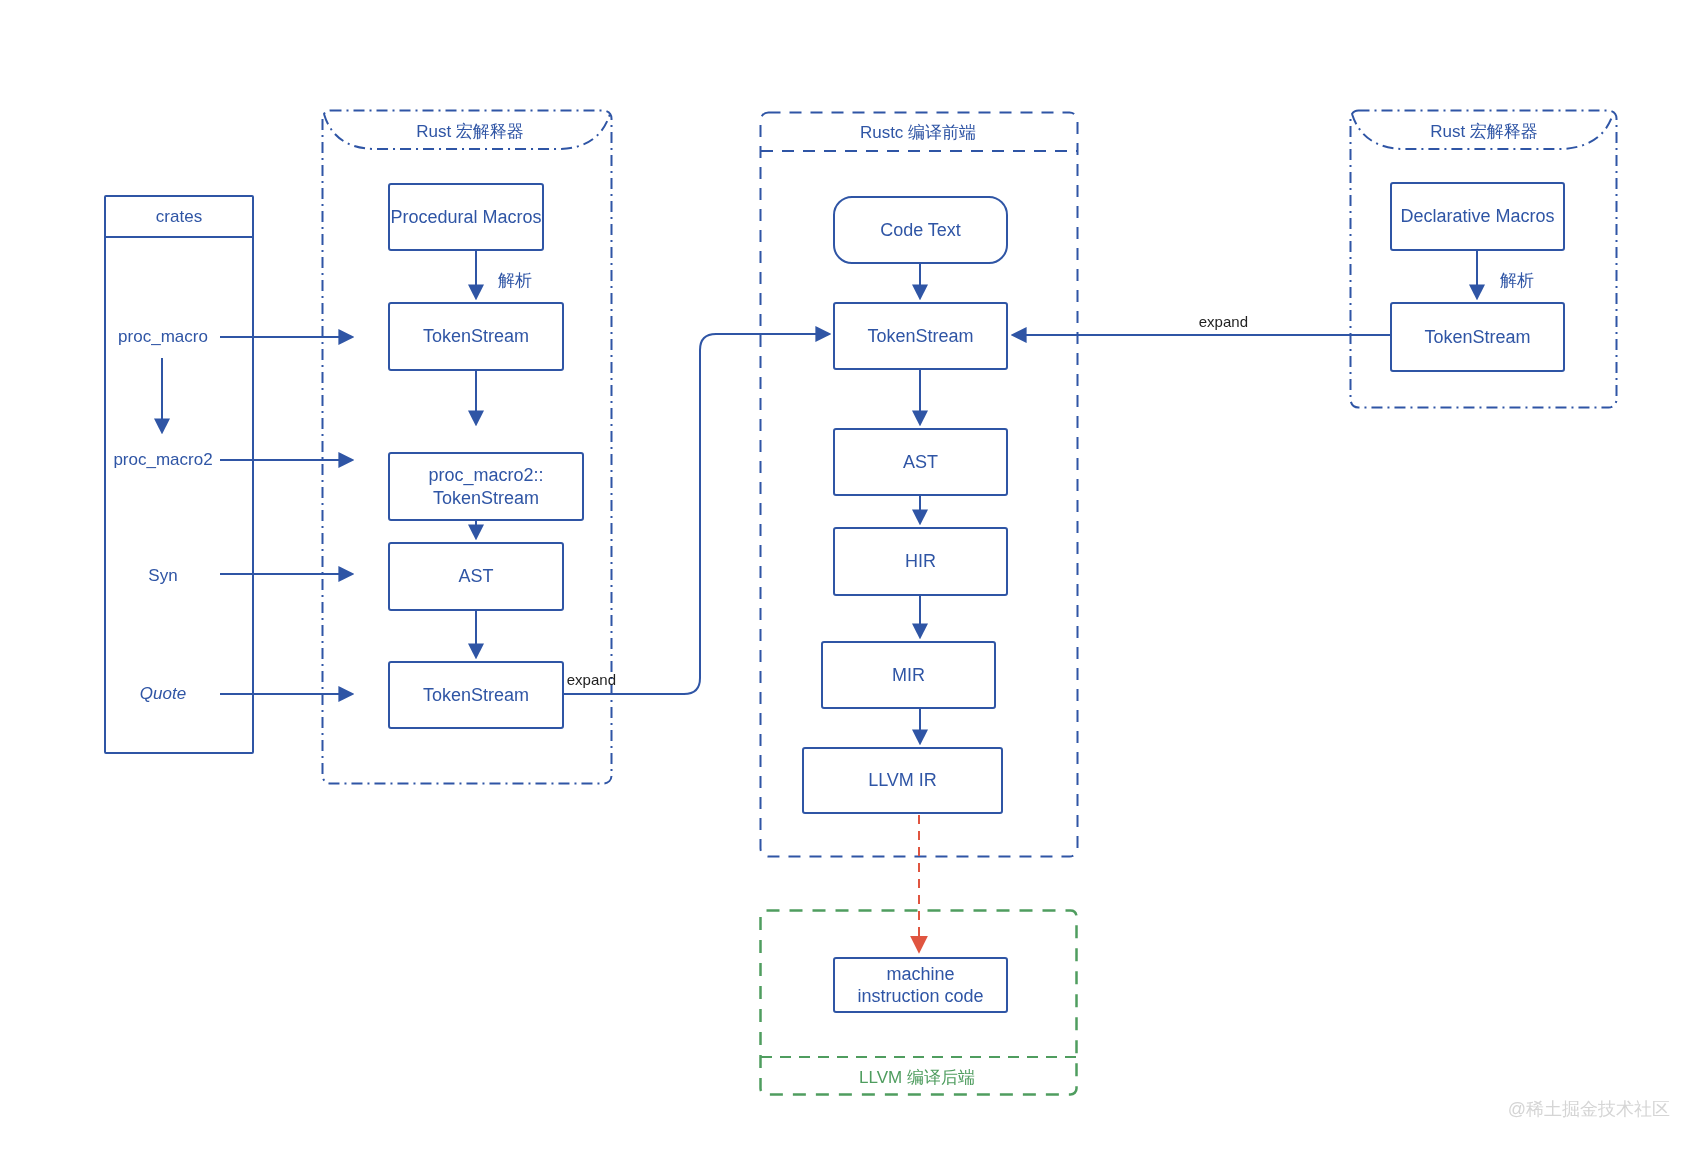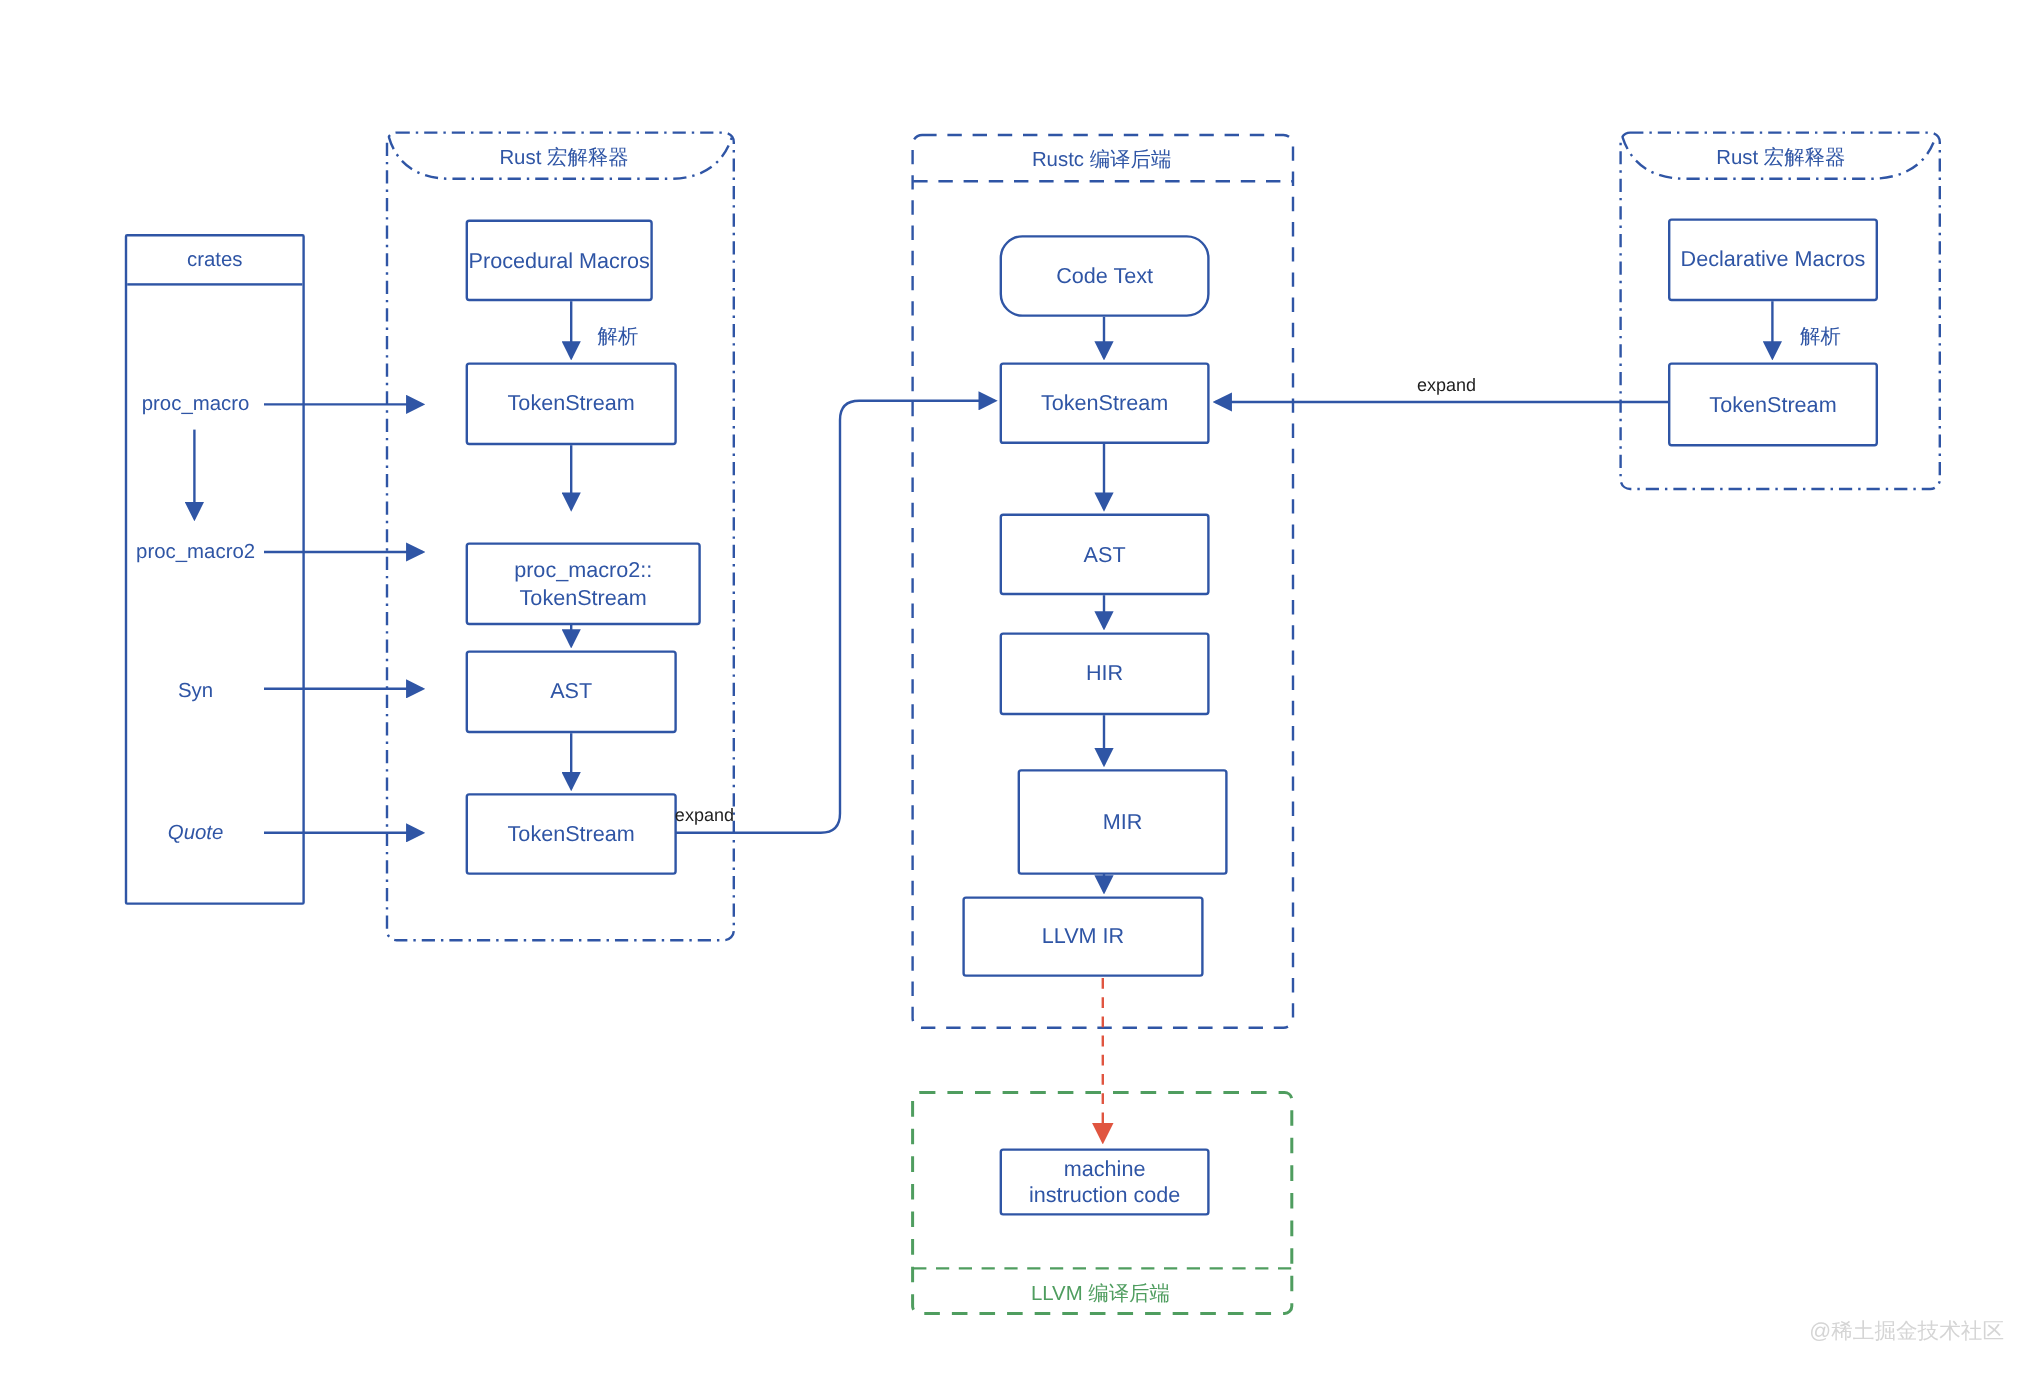--- a/index.html
+++ b/index.html
@@ -27,21 +27,21 @@
   }
   #box-pm   {left:388px; top:183px; width:156px; height:68px;}
   #box-lts1 {left:388px; top:302px; width:176px; height:69px;}
   #box-lpm2 {left:388px; top:452px; width:196px; height:69px;}
   #box-last {left:388px; top:542px; width:176px; height:69px;}
   #box-lts2 {left:388px; top:661px; width:176px; height:68px;}
   #box-ct   {left:833px; top:196px; width:175px; height:68px;border-radius:19px;}
   #box-mts  {left:833px; top:302px; width:175px; height:68px;}
   #box-mast {left:833px; top:428px; width:175px; height:68px;}
   #box-hir  {left:833px; top:527px; width:175px; height:69px;}
-  #box-mir  {left:848px; top:641px; width:175px; height:88px;}
+  #box-mir  {left:821px; top:641px; width:175px; height:68px;}
   #box-llvm {left:802px; top:747px; width:201px; height:67px;}
   #box-mic  {left:833px; top:957px; width:175px; height:56px;text-align:center;}
   #box-dm   {left:1390px; top:182px; width:175px; height:69px;}
   #box-rts  {left:1390px; top:302px; width:175px; height:70px;}
 
   #crates{
     position:absolute; z-index:1; box-sizing:border-box;
     left:88px; top:195px; width:150px; height:559px;
     border:2px solid var(--blue); border-radius:2px; background:transparent;margin-left:16px;
   }
@@ -61,21 +61,21 @@
     color:var(--blue); font-size:17px;
   }
   #title-left {left:360px;  top:120px;}
   #title-mid  {left:808px;  top:121px;}
   #title-right{left:1374px; top:120px;}
   #title-green{left:807px; top:1066px; color:var(--green);}
 
   .small-label{position:absolute; z-index:3; font-size:17px; color:var(--blue);}
   #parse-left {left:498px;  top:269px;}
   #parse-right{left:1500px; top:269px;}
-  .expand-label{position:absolute; z-index:3; font-size:15px; color:var(--label); text-align:center;}
+  .expand-label{position:absolute; z-index:3; font-size:15px; color:var(--label); text-align:right;}
   #expand-left {left:558px;  top:671px; width:58px;}
   #expand-right{left:1163px; top:313px; width:85px;}
 
   #watermark{
     position:absolute; z-index:3; left:1430px; top:1097px; width:240px;
     text-align:right; color:var(--wm); font-size:18px;
   }
 </style>
 </head>
 <body>
@@ -128,21 +128,21 @@
 
   <div id="crates">
     <div class="hdr">crates</div>
   </div>
   <div class="crate-item" id="ci-0">proc_macro</div>
   <div class="crate-item" id="ci-1">proc_macro2</div>
   <div class="crate-item" id="ci-2">Syn</div>
   <div class="crate-item" id="ci-3">Quote</div>
 
   <div class="cont-title" id="title-left">Rust 宏解释器</div>
-  <div class="cont-title" id="title-mid">Rustc 编译后端</div>
+  <div class="cont-title" id="title-mid">Rustc 编译前端</div>
   <div class="cont-title" id="title-right">Rust 宏解释器</div>
   <div class="cont-title" id="title-green">LLVM 编译后端</div>
 
   <div class="box" id="box-pm">Procedural Macros</div>
   <div class="box" id="box-lts1">TokenStream</div>
   <div class="box" id="box-lpm2">proc_macro2::
 TokenStream</div>
   <div class="box" id="box-last">AST</div>
   <div class="box" id="box-lts2">TokenStream</div>
 

